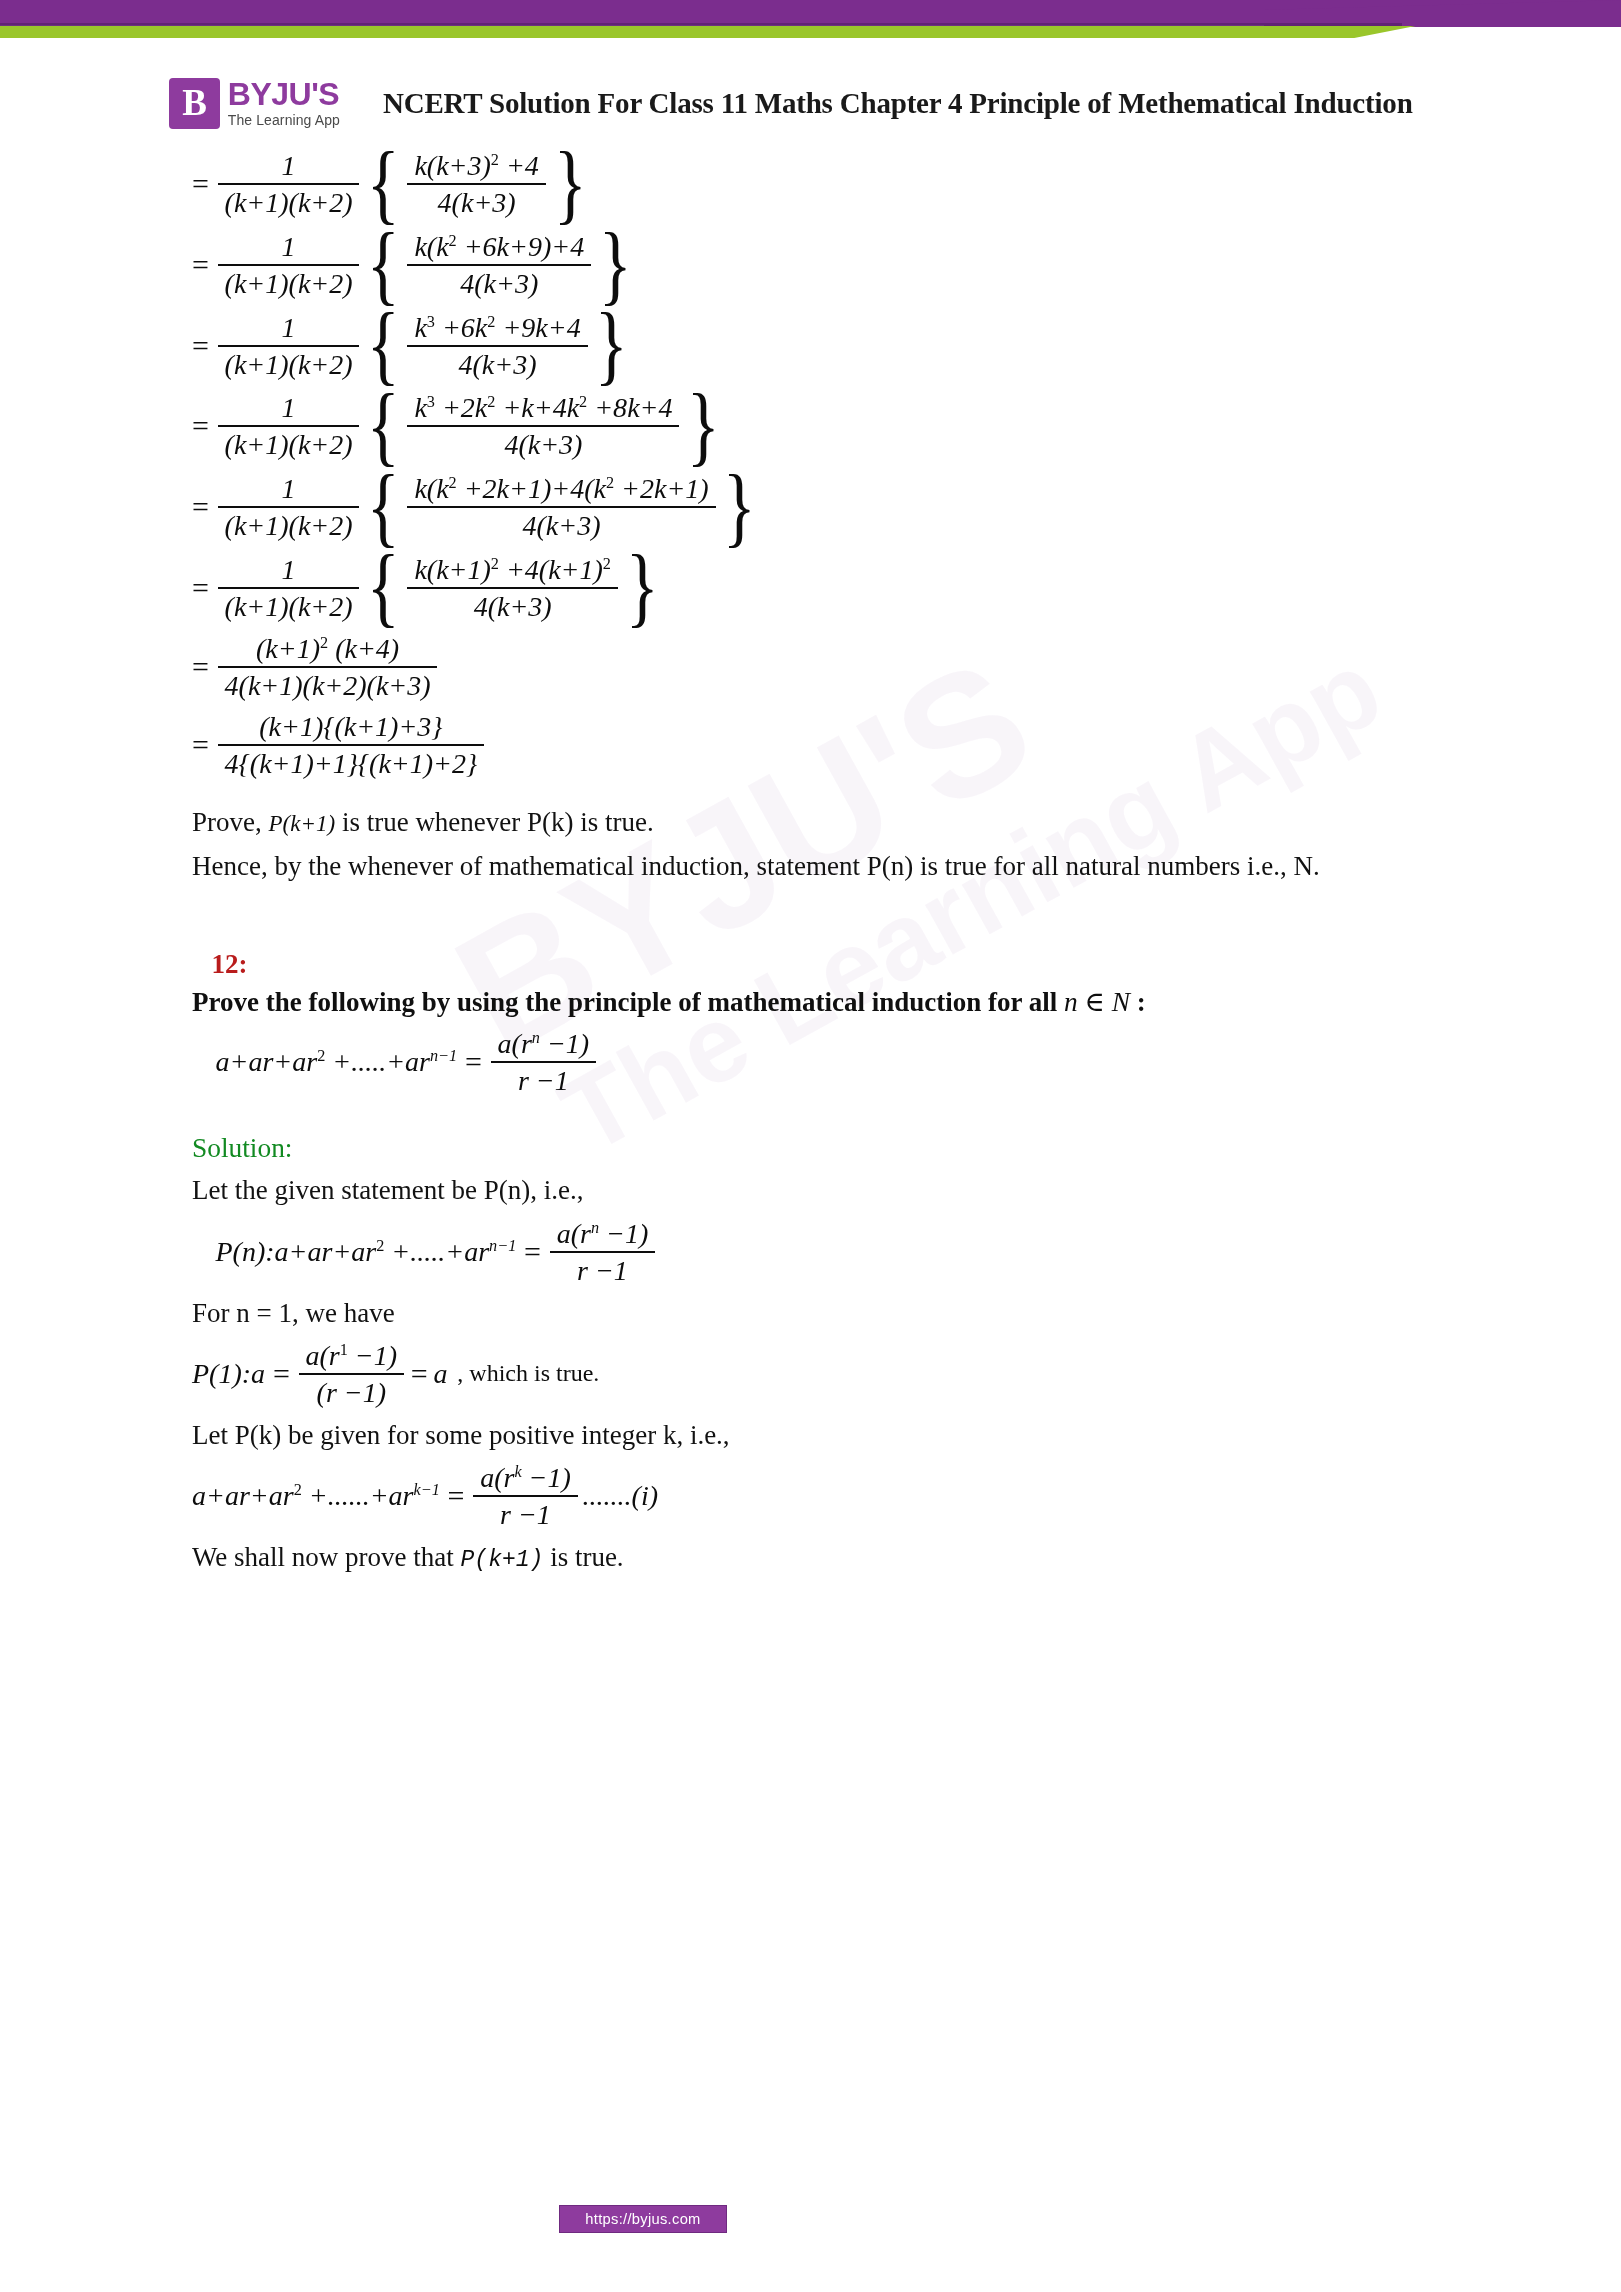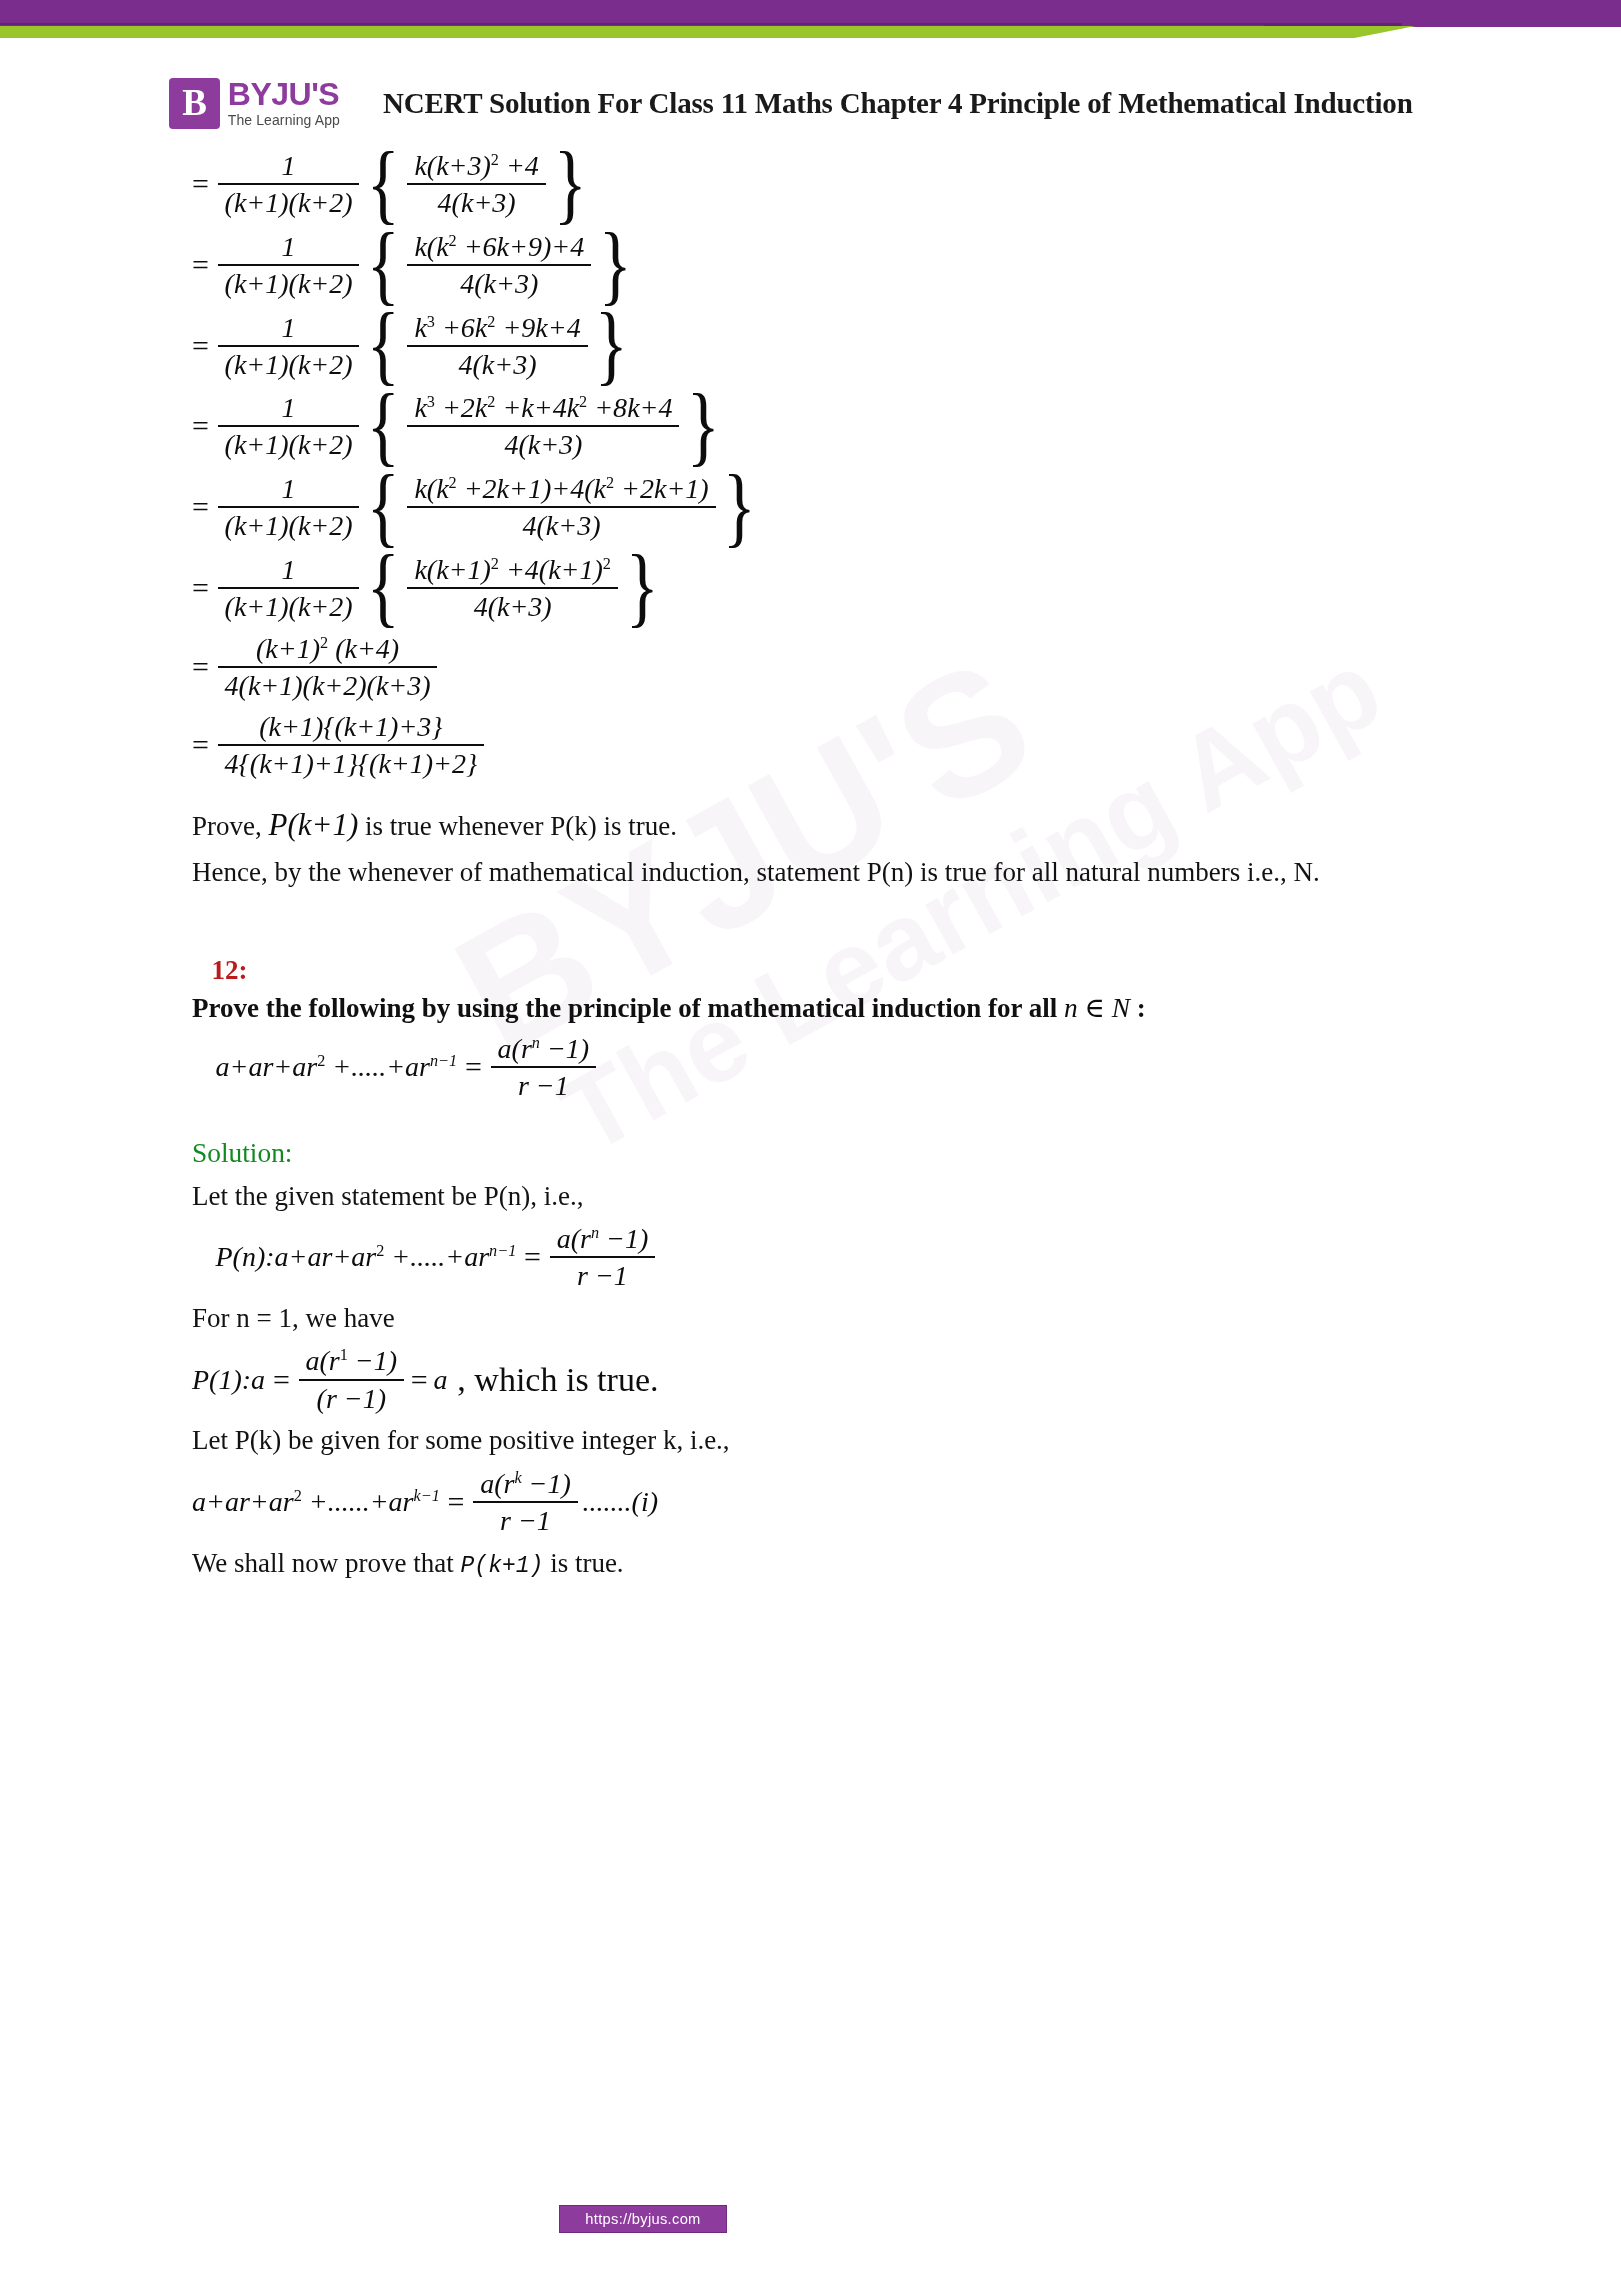--- a/index.html
+++ b/index.html
@@ -250,21 +250,21 @@
 
   sup.e, sub.e {
     font-size: .58em;
     font-style: italic;
   }
   sup.e { vertical-align: super; }
   sup.en { font-size: .58em; font-style: normal; vertical-align: super; }
 
   .inline-note {
     font-style: normal;
-    font-size: 34px;
+    font-size: 24px;
     margin-left: 9.8px;
   }
 
   .indent-1 { margin-left: 23.5px; text-align: right; }
 
   
   .footer {
     position: absolute;
     left: 0;
     top: 2205px;
@@ -435,21 +435,21 @@
       <span class="frac">
         <span class="num">(<i>k</i>+1){(<i>k</i>+1)+3}</span>
         <span class="bar"></span>
         <span class="den">4{(<i>k</i>+1)+1}{(<i>k</i>+1)+2}</span>
       </span>
     </div>
 
     <div class="spacer-sm"></div>
 
     <p class="body tight">
-      <span>Prove, </span><span class="math" style="display:inline; font-size:31px;text-align:right;"><i>P</i>(<i>k</i>+1)</span><span> is true whenever P(k) is true.</span>
+      <span>Prove, </span><span class="math" style="display:inline; font-size:23px;text-align:right;"><i>P</i>(<i>k</i>+1)</span><span> is true whenever P(k) is true.</span>
     </p>
 
     <p class="body justify">Hence, by the whenever of mathematical induction, statement P(n) is true for all natural numbers i.e., N.</p>
 
     <div class="spacer-lg"></div>
 
     <p class="q-number">12:</p>
     <p class="q-text">
       <span>Prove the following by using the principle of mathematical induction for all </span><span class="math" style="display:inline; font-size:27.4px; font-weight:400;"><i>n</i> ∈ <i>N</i></span><span> :</span>
     </p>

